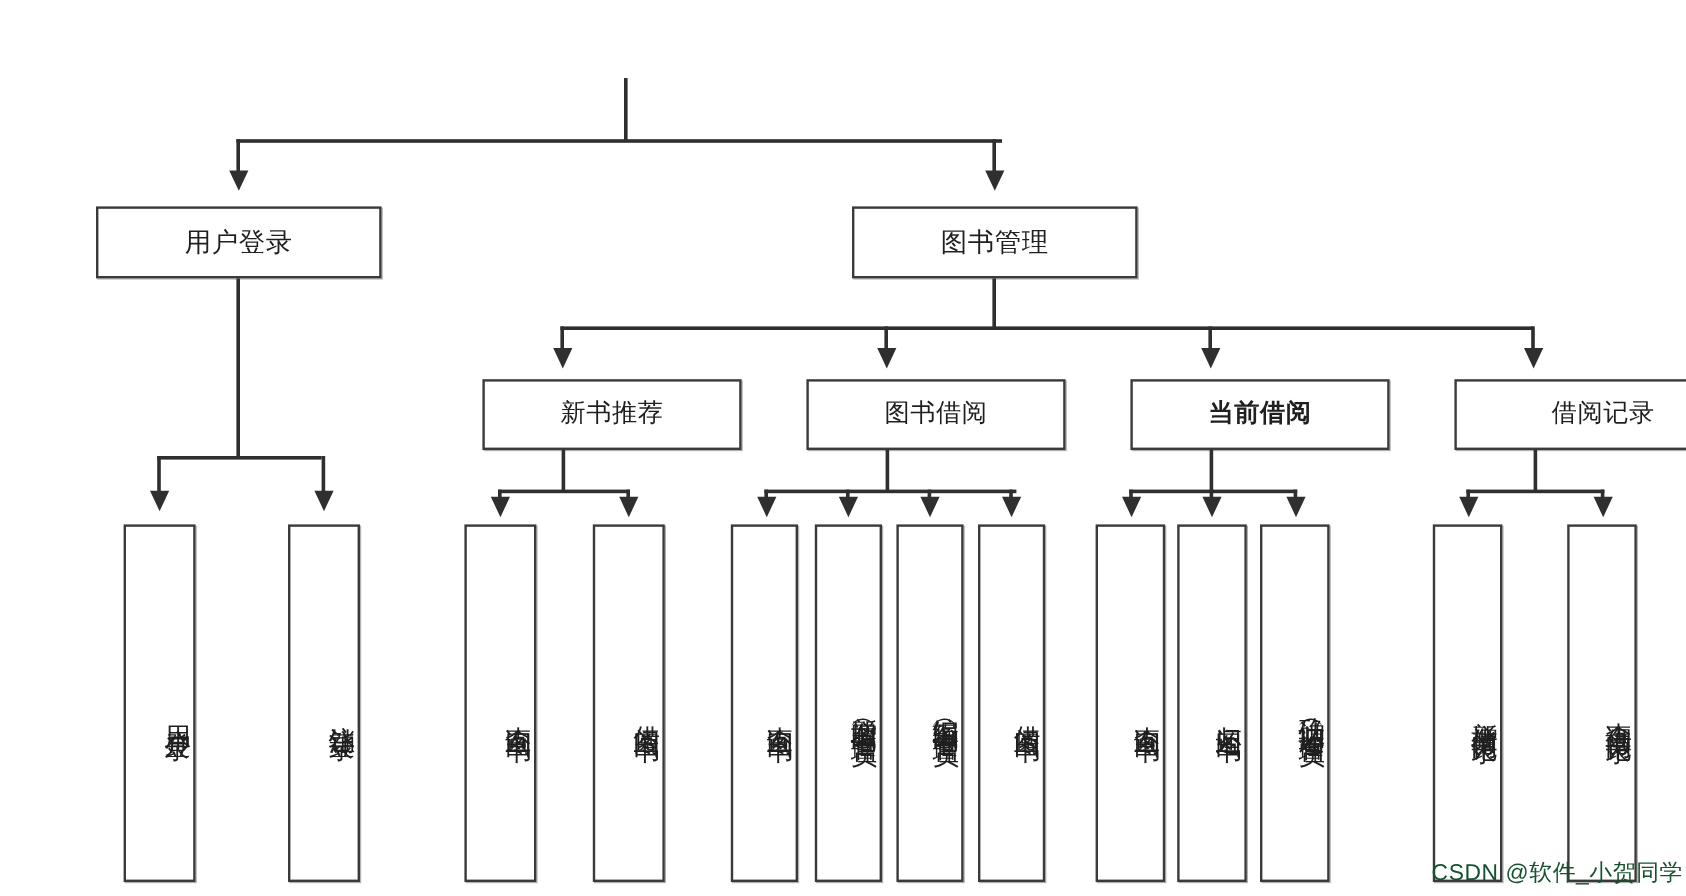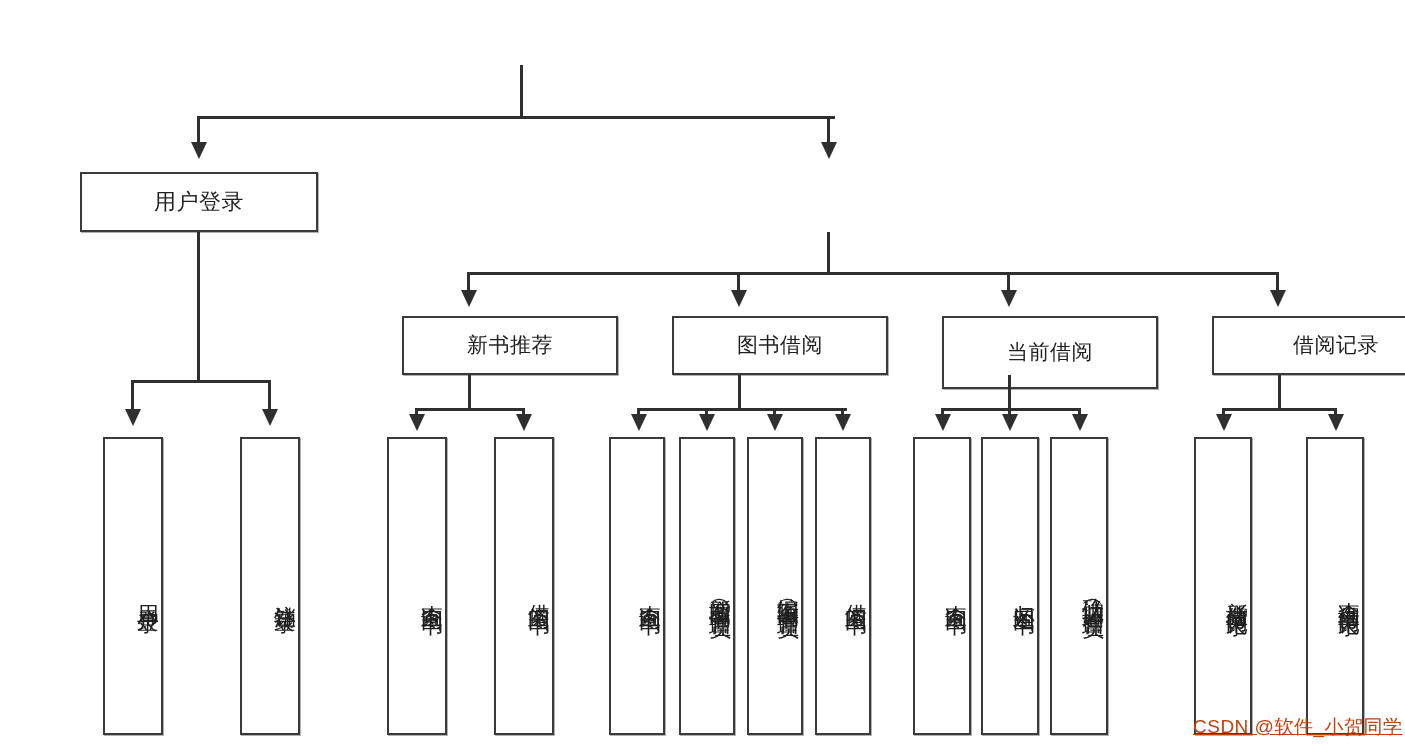--- a/index.html
+++ b/index.html
@@ -59,41 +59,43 @@
     position:absolute;
     width:0;height:0;
     border-left:8px solid transparent;
     border-right:8px solid transparent;
     border-top:17px solid #2f2f2f;
   }
   
   #watermark{
     position:absolute;
     font-size:19px;
-    color:#c2410c;
+    color:#14532d;
     white-space:nowrap;
     letter-spacing:0.5px;
-    text-decoration:underline;
   }
 </style>
 </head>
 <body>
 
 <div id="canvas">
 
 
   <div class="ln v" style="left:520px;top:65px;width:3px;height:53px;"></div>
   <div class="ln h" style="left:197px;top:116px;width:638px;height:3px;"></div>
   <div class="ln v" style="left:197px;top:116px;width:3px;height:28px;"></div>
   <div class="arrow" style="left:191px;top:142px;"></div>
   <div class="ln v" style="left:827px;top:116px;width:3px;height:28px;"></div>
   <div class="arrow" style="left:821px;top:142px;"></div>
 
   <div class="node lvl2" style="left:80px;top:172px;width:238px;height:60px;">
     <span>用户登录</span>
+  </div>
+  <div class="node lvl2" style="left:710px;top:172px;width:238px;height:60px;">
+    <span>图书管理</span>
   </div>
 
   <div class="ln v" style="left:197px;top:232px;width:3px;height:150px;"></div>
   <div class="ln h" style="left:131px;top:380px;width:137px;height:3px;"></div>
   <div class="ln v" style="left:131px;top:380px;width:3px;height:31px;"></div>
   <div class="arrow" style="left:125px;top:409px;"></div>
   <div class="ln v" style="left:268px;top:380px;width:3px;height:31px;"></div>
   <div class="arrow" style="left:262px;top:409px;"></div>
 
   <div class="ln v" style="left:827px;top:232px;width:3px;height:42px;"></div>
@@ -106,21 +108,21 @@
   <div class="arrow" style="left:1001px;top:290px;"></div>
   <div class="ln v" style="left:1276px;top:272px;width:3px;height:20px;"></div>
   <div class="arrow" style="left:1270px;top:290px;"></div>
 
   <div class="node lvl3" style="left:362px;top:316px;width:216px;height:59px;">
     <span>新书推荐</span>
   </div>
   <div class="node lvl3" style="left:632px;top:316px;width:216px;height:59px;">
     <span>图书借阅</span>
   </div>
-  <div class="node lvl3" style="left:902px;top:316px;width:216px;height:73px;">
+  <div class="node lvl3" style="left:902px;top:316px;width:216px;height:59px;font-weight:bold;">
     <span>当前借阅</span>
   </div>
   <div class="node lvl3" style="left:1172px;top:316px;width:248px;height:59px;">
     <span>借阅记录</span>
   </div>
 
   <div class="ln v" style="left:468px;top:375px;width:3px;height:35px;"></div>
   <div class="ln h" style="left:415px;top:408px;width:110px;height:3px;"></div>
   <div class="ln v" style="left:415px;top:408px;width:3px;height:8px;"></div>
   <div class="arrow" style="left:409px;top:414px;"></div>

